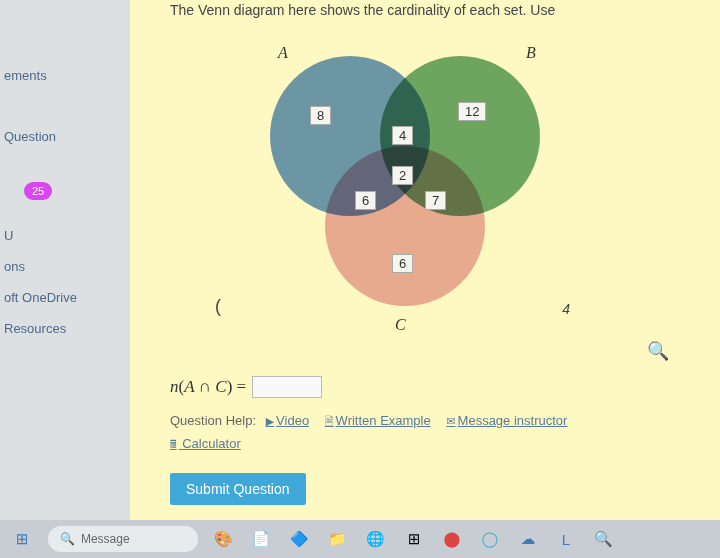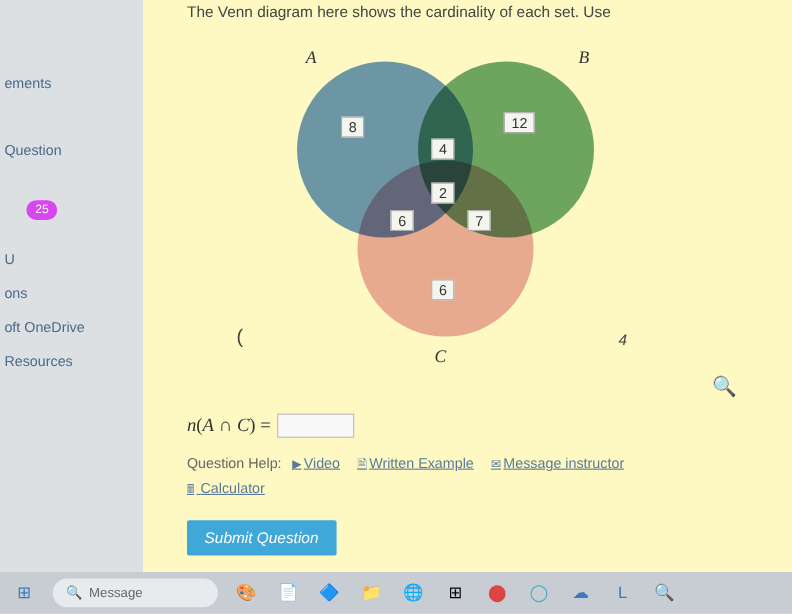--- a/index.html
+++ b/index.html
@@ -20,21 +20,21 @@
 .label-c { left: 165px; top: 280px; }
 .venn-value { position: absolute; background: #f5f5f0; border: 1px solid #aaa; padding: 1px 6px; font-size: 13px; color: #333; }
 .outside-value { position: absolute; font-size: 14px; color: #444; font-style: italic; }
 .magnify { position: absolute; right: 50px; top: 340px; color: #5a8abb; font-size: 18px; }
 .answer-row { margin: 15px 0; font-family: "Times New Roman", serif; font-size: 17px; color: #333; display: flex; align-items: center; }
 .answer-input { border: 1px solid #bbb; background: #f9f9f9; width: 70px; height: 22px; margin-left: 6px; padding: 2px 4px; font-size: 14px; }
 .help-row { font-size: 13px; color: #666; }
 .help-link { color: #5a7a9a; text-decoration: underline; margin: 0 6px; cursor: pointer; }
 .help-icon { font-size: 11px; margin-right: 2px; }
 .calculator-row { margin-top: 4px; font-size: 13px; color: #5a7a9a; text-decoration: underline; cursor: pointer; }
-.submit-btn { background: #3fa8d8; color: #fff; border: none; padding: 8px 16px; font-size: 14px; border-radius: 2px; margin-top: 18px; cursor: pointer; font-style: italic; }
+.submit-btn { background: #3fa8d8; color: #fff; border: none; padding: 8px 16px; font-size: 14px; border-radius: 2px; margin-top: 18px; cursor: pointer; }
 .taskbar { position: absolute; left: 0; bottom: 0; width: 720px; height: 38px; background: #c8cdd3; display: flex; align-items: center; padding: 0 10px; gap: 14px; }
 .tb-icon { width: 24px; height: 24px; display: flex; align-items: center; justify-content: center; font-size: 15px; }
 .search-box { background: #e8ebee; border-radius: 14px; height: 26px; display: flex; align-items: center; padding: 0 12px; gap: 6px; color: #666; font-size: 12px; width: 150px; }
 .curved-paren { position: absolute; font-size: 18px; color: #444; }
 </style>
 </head>
 <body>
 
 <div class="sidebar">
   <div class="sidebar-item">ements</div>

